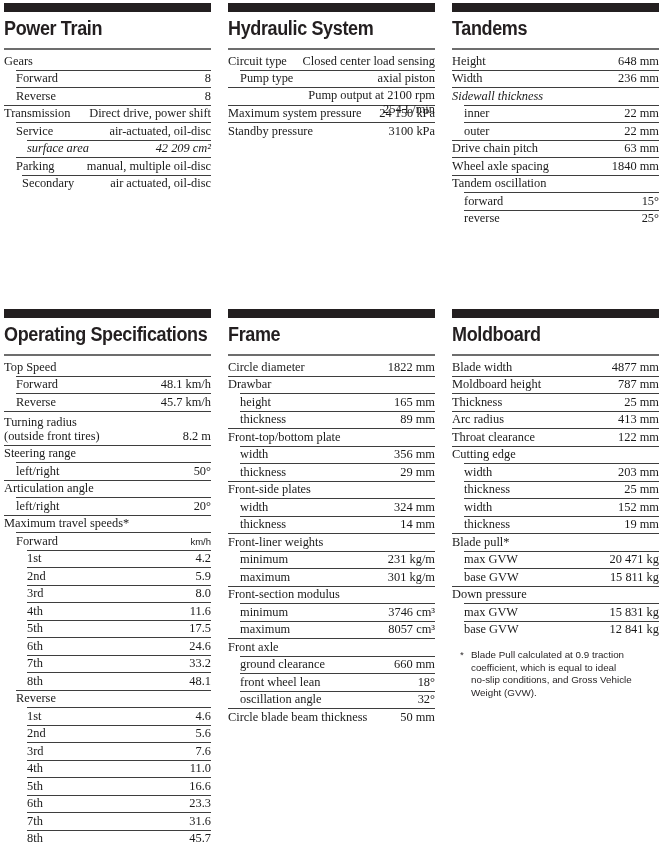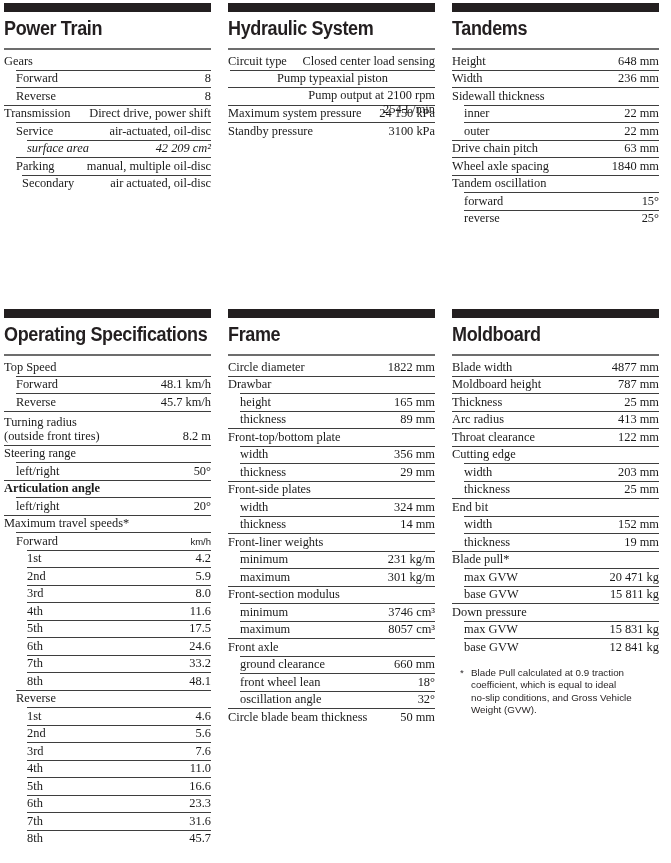--- a/index.html
+++ b/index.html
@@ -157,21 +157,21 @@
     <h2 class="title">Hydraulic System</h2>
     <div class="rule"></div>
     <div class="rows">
   <div class="row first" style="margin-left: 0px;">
     <span class="labelwrap">
             <span class="l1">Circuit type</span>
           </span>
     <span class="value">Closed center load sensing</span>
   </div>
 
-  <div class="row" style="margin-left: 2px; justify-content: center;">
+  <div class="row" style="margin-left: 12px;">
     <span class="labelwrap">
             <span class="l1">Pump type</span>
           </span>
     <span class="value">axial piston</span>
   </div>
 
   <div class="row" style="margin-left: 0px; flex-direction: column;">
     <span class="labelwrap">
             <span class="l1">Pump output at 2100 rpm</span>
           </span>
@@ -206,21 +206,21 @@
     <span class="value">648 mm</span>
   </div>
 
   <div class="row" style="margin-left: 0px;">
     <span class="labelwrap">
             <span class="l1">Width</span>
           </span>
     <span class="value">236 mm</span>
   </div>
 
-  <div class="row" style="margin-left: 0px;">
+  <div class="row" style="margin-left: 0px; font-style: italic;">
     <span class="labelwrap">
             <span class="l1">Sidewall thickness</span>
           </span>
     <span class="value"></span>
   </div>
 
   <div class="row" style="margin-left: 12px;">
     <span class="labelwrap">
             <span class="l1">inner</span>
           </span>
@@ -312,21 +312,21 @@
     <span class="value"></span>
   </div>
 
   <div class="row" style="margin-left: 12px;">
     <span class="labelwrap">
             <span class="l1">left/right</span>
           </span>
     <span class="value">50°</span>
   </div>
 
-  <div class="row" style="margin-left: 0px; font-weight: bold;">
+  <div class="row" style="margin-left: 0px;">
     <span class="labelwrap">
             <span class="l1">Articulation angle</span>
           </span>
     <span class="value"></span>
   </div>
 
   <div class="row" style="margin-left: 12px;">
     <span class="labelwrap">
             <span class="l1">left/right</span>
           </span>
@@ -676,26 +676,20 @@
     <span class="value">203 mm</span>
   </div>
 
   <div class="row" style="margin-left: 12px;">
     <span class="labelwrap">
             <span class="l1">thickness</span>
           </span>
     <span class="value">25 mm</span>
   </div>
 
-  <div class="row" style="margin-left: 0px;">
-    <span class="labelwrap">
-            <span class="l1">End bit</span>
-          </span>
-    <span class="value"></span>
-  </div>
 
   <div class="row" style="margin-left: 12px;">
     <span class="labelwrap">
             <span class="l1">width</span>
           </span>
     <span class="value">152 mm</span>
   </div>
 
   <div class="row" style="margin-left: 12px;">
     <span class="labelwrap">

